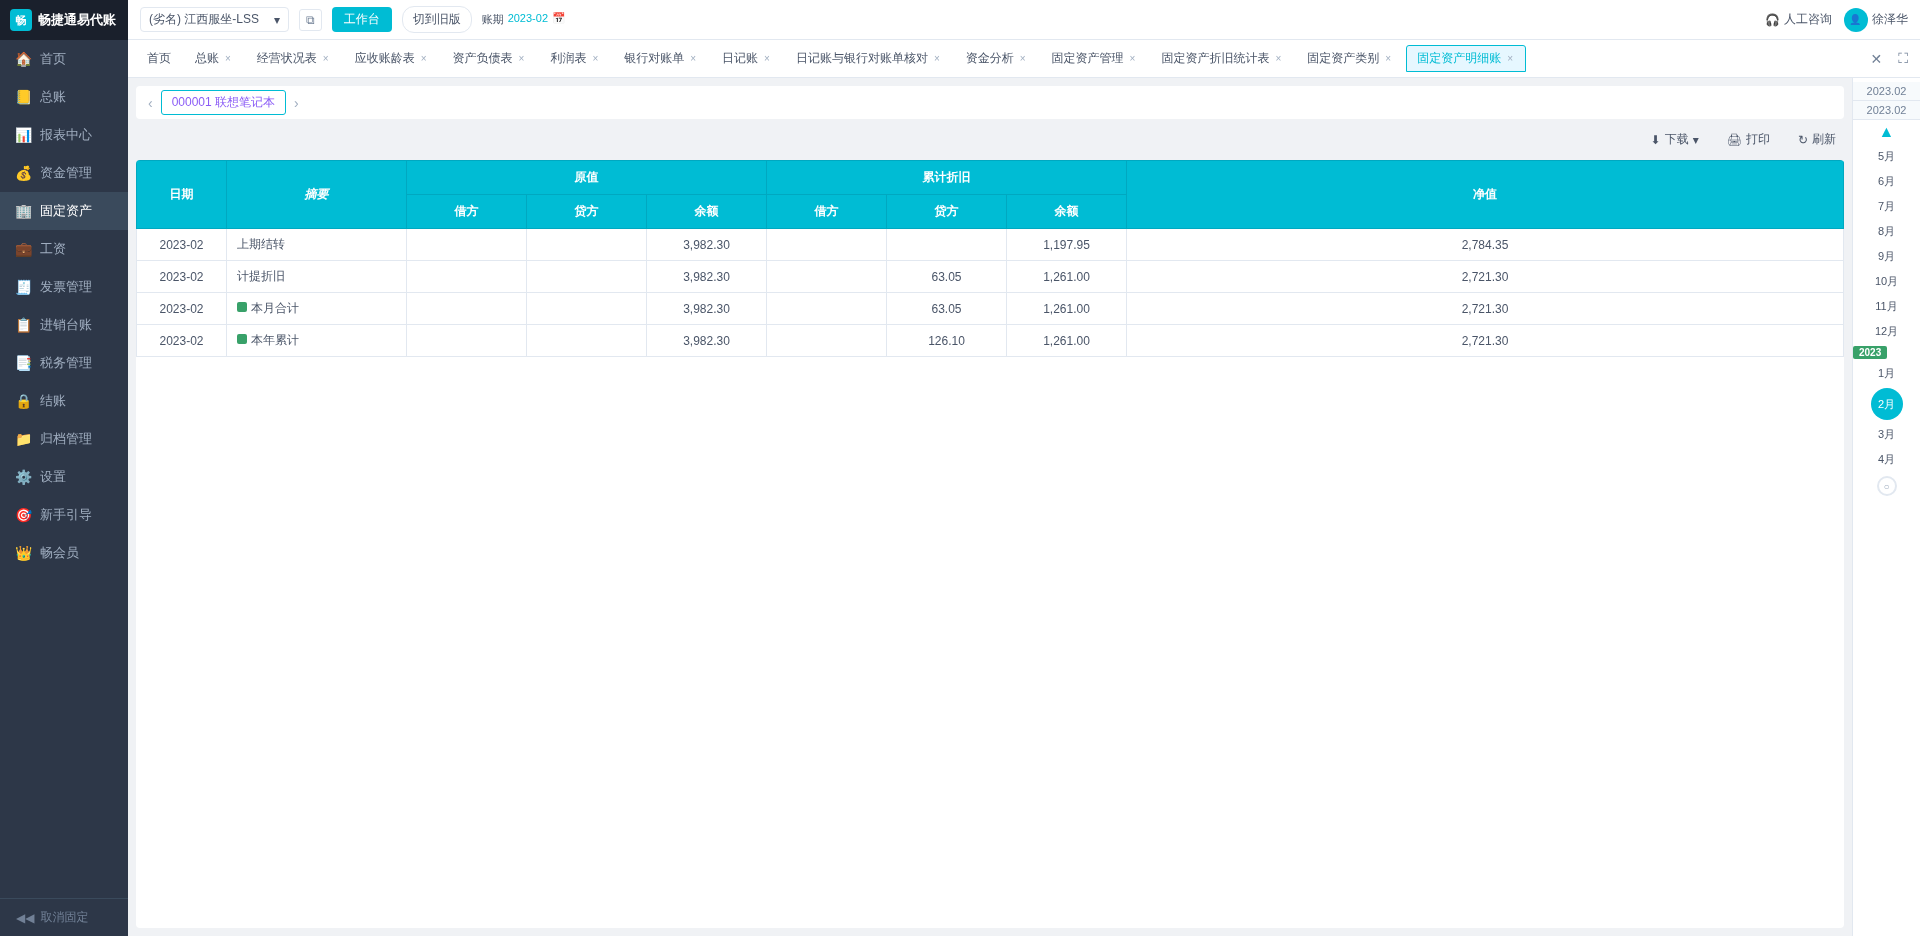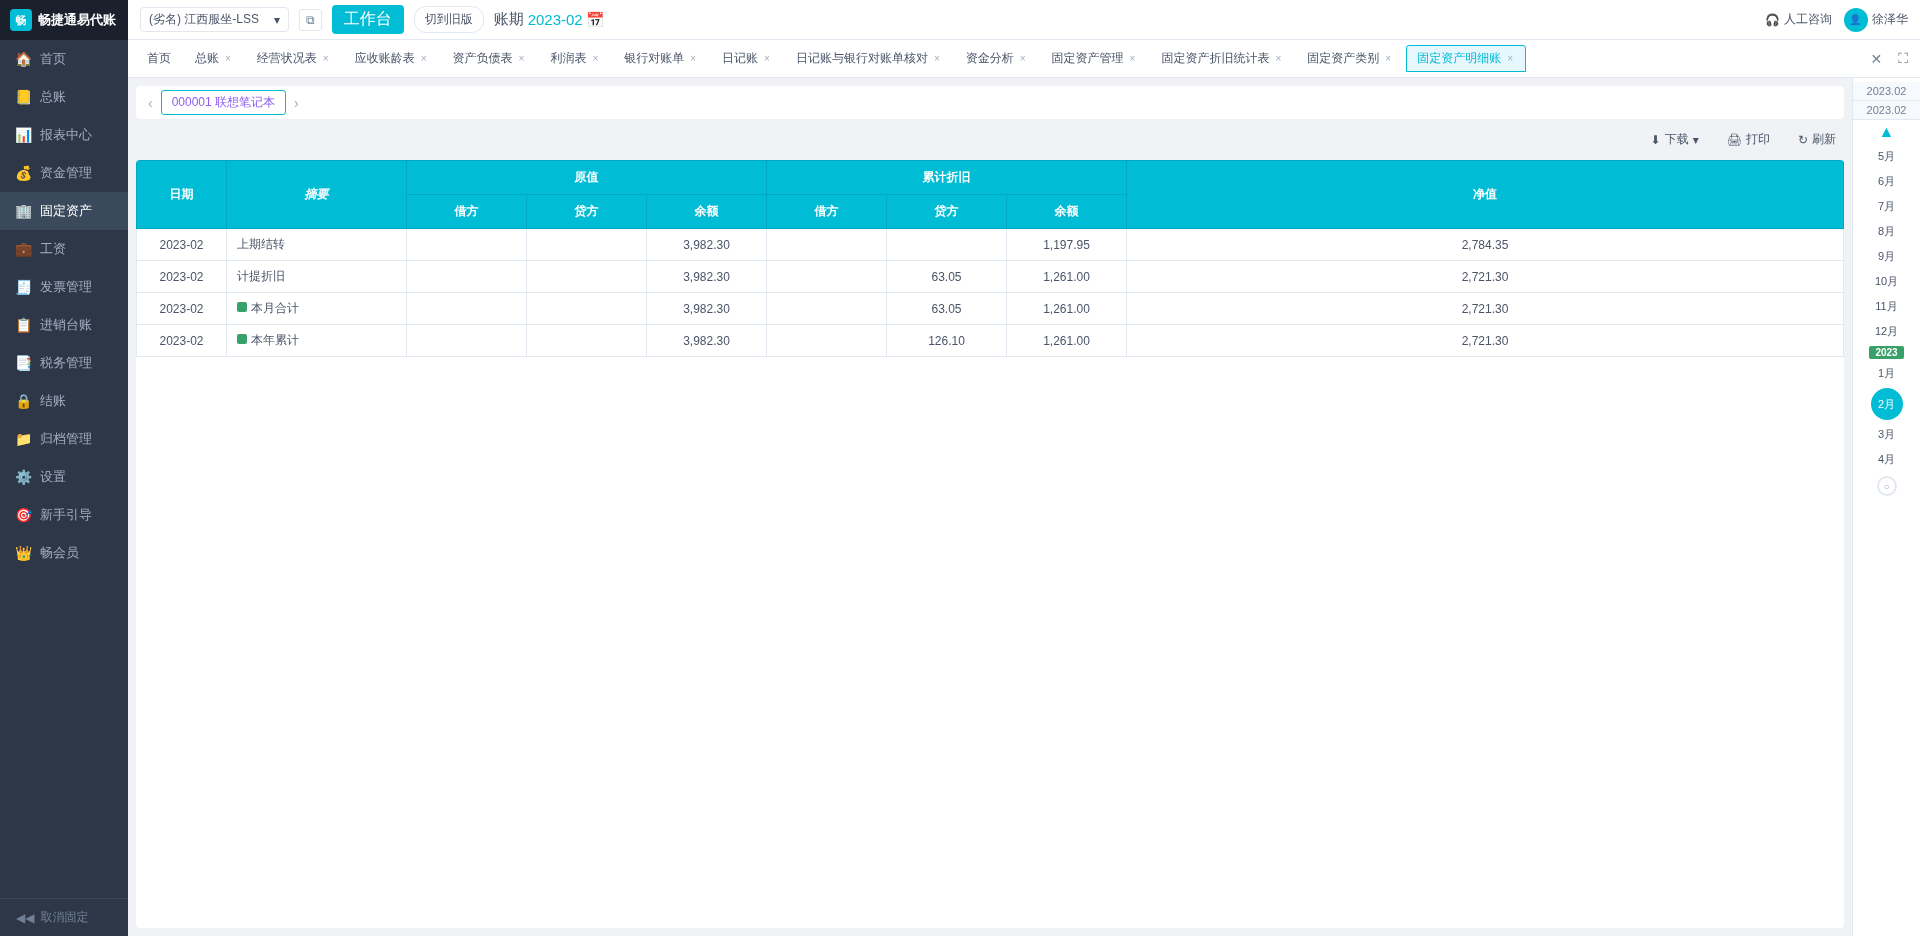--- a/index.html
+++ b/index.html
@@ -92,36 +92,35 @@
       font-size: 12px;
       color: #4a5568;
     }
     .btn-workbench {
       background: #00bcd4;
       color: #fff;
       border: none;
       border-radius: 4px;
       padding: 4px 12px;
       cursor: pointer;
-      font-size: 16px;
+      font-size: 12px;
     }
     .btn-old-version {
       border: 1px solid #e2e8f0;
       background: #fff;
       border-radius: 12px;
       padding: 4px 10px;
       cursor: pointer;
       font-size: 12px;
       color: #4a5568;
     }
     .period-info {
-      font-size: 15px;
-      color: #4a5568;
-      display: flex;
-      align-items: center;
+      font-size: 11px;
+      color: #4a5568;
+      display: flex;
       gap: 4px;
     }
     .topbar-right {
       margin-left: auto;
       display: flex;
       align-items: center;
       gap: 12px;
     }
     .topbar-right-item {
       display: flex; align-items: center; gap: 4px;
@@ -611,21 +610,21 @@
       <div class="date-panel-year">2023.02</div>
       <div class="date-nav-btn">▲</div>
       <div class="date-panel-month">5月</div>
       <div class="date-panel-month">6月</div>
       <div class="date-panel-month">7月</div>
       <div class="date-panel-month">8月</div>
       <div class="date-panel-month">9月</div>
       <div class="date-panel-month">10月</div>
       <div class="date-panel-month">11月</div>
       <div class="date-panel-month">12月</div>
-      <div style="width:100%;display:flex;justify-content:center;margin:2px 0;">
+      <div style="width:100%;display:flex;justify-content:flex-start;margin:2px 0;">
         <span style="background:#38a169;color:#fff;font-size:10px;padding:1px 6px;border-radius:2px;font-weight:bold;">2023</span>
       </div>
       <div class="date-panel-month">1月</div>
       <div style="width:100%;display:flex;justify-content:center;margin:2px 12px;">
         <div style="background:#00bcd4;color:#fff;width:32px;height:32px;border-radius:50%;display:flex;align-items:center;justify-content:center;font-size:11px;cursor:pointer;">2月</div>
       </div>
       <div class="date-panel-month">3月</div>
       <div class="date-panel-month">4月</div>
       <div class="scroll-indicator">○</div>
     </div>

